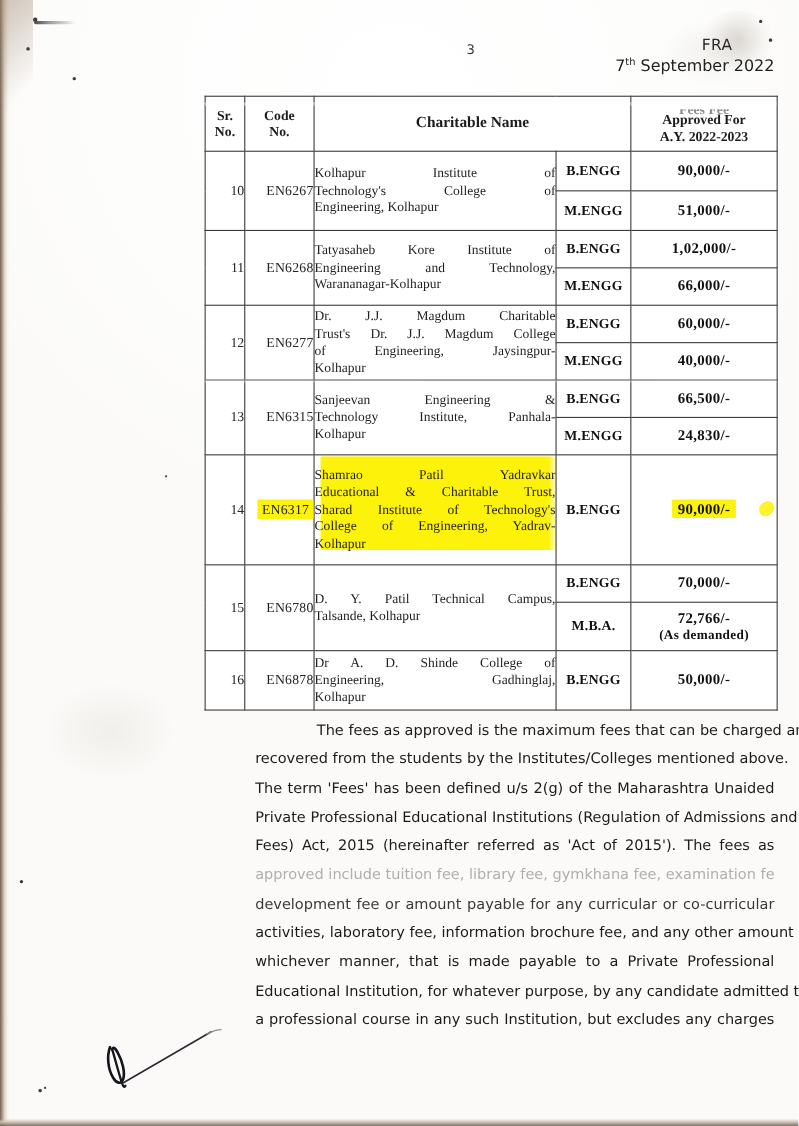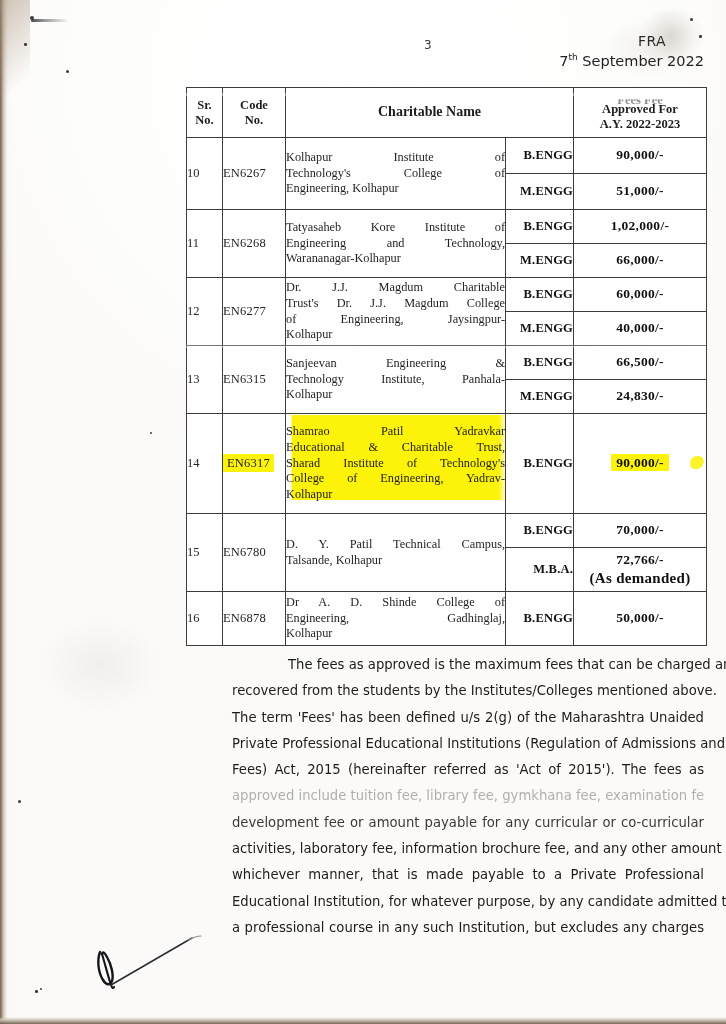--- a/index.html
+++ b/index.html
@@ -106,40 +106,40 @@
   .h-fee-faded {
     display: block;
     color: #8e8e8e;
     
     clip-path: inset(42% 0 0 0);
     margin-bottom: -6px;
     filter: blur(.25px);
   }
 
   td.sr, td.code {
-    text-align: left; font-size: 12.5px; color: #242424;
+    text-align: right; font-size: 12.5px; color: #242424;
   }
   td.code { letter-spacing: .2px; }
   td.name {
     font-size: 12.3px; color: #1f1f1f;
     text-align: justify; text-align-last: justify;
     line-height: 1.28;
     padding: 4px 6px 4px 7px;
     hyphens: none;
   }
   td.name .lastline { text-align-last: left; }
   td.course {
-    text-align: right; font-size: 12.5px; font-weight: bold; color: #111;
+    text-align: center; font-size: 12.5px; font-weight: bold; color: #111;
     letter-spacing: .2px;
   }
   td.fee {
     text-align: center; font-size: 13.5px; font-weight: bold; color: #111;
     letter-spacing: .3px; line-height: 1.25; padding: 4px 2px;
   }
-  td.fee .sub { display: block; font-size: 15px; }
+  td.fee .sub { display: block; font-size: 12px; }
 
   
   tr.r-head th { height: 50px; }
   tr.h36 td { height: 36px; }
   tr.h34 td { height: 34px; }
   tr.h44 td { height: 44px; }
   tr.h100 td { height: 100px; }
   tr.h54 td { height: 54px; }
   .hl-code {
     background: #fcf20a;

